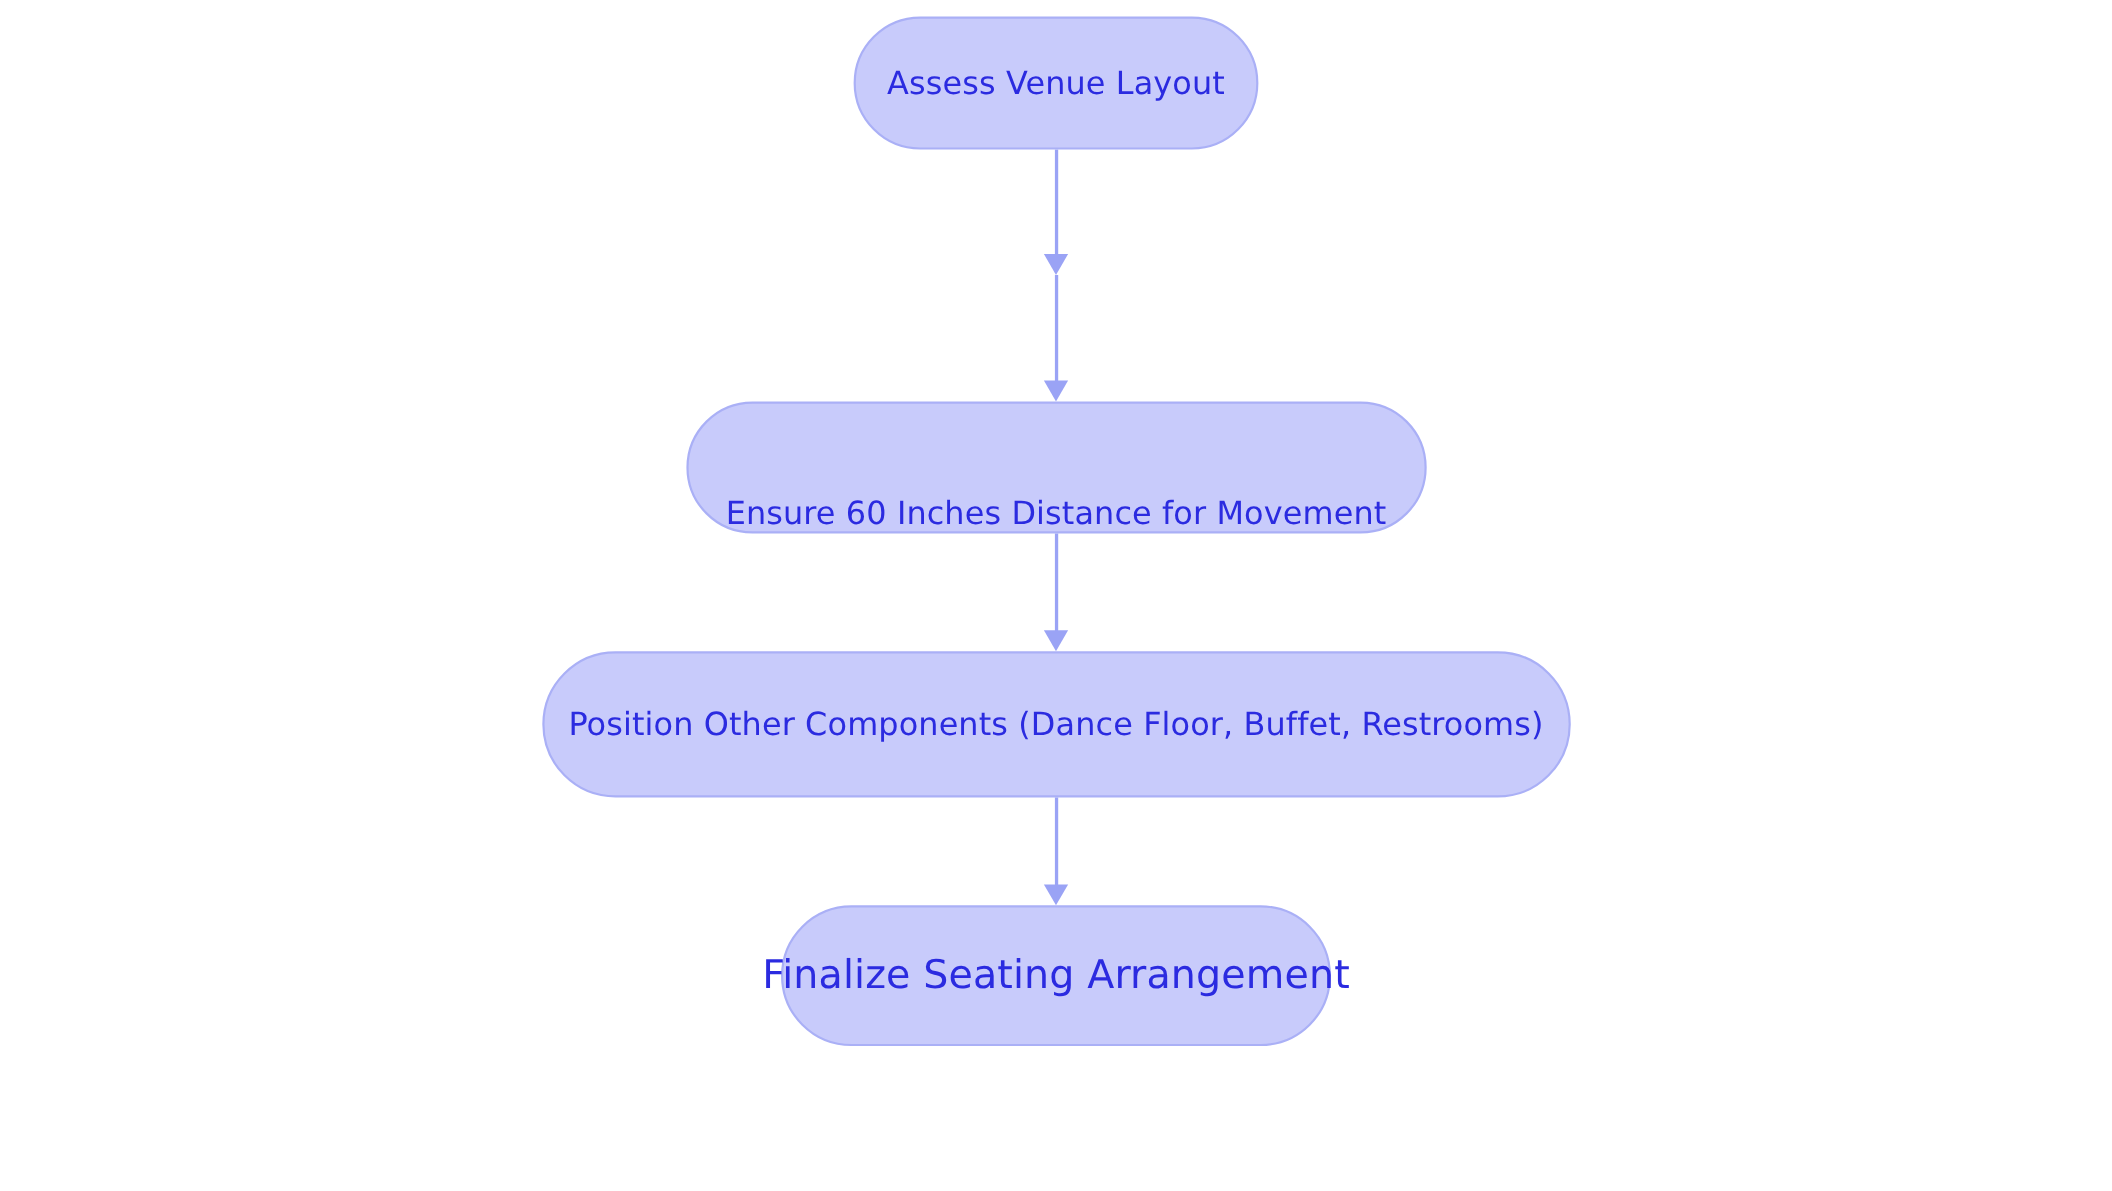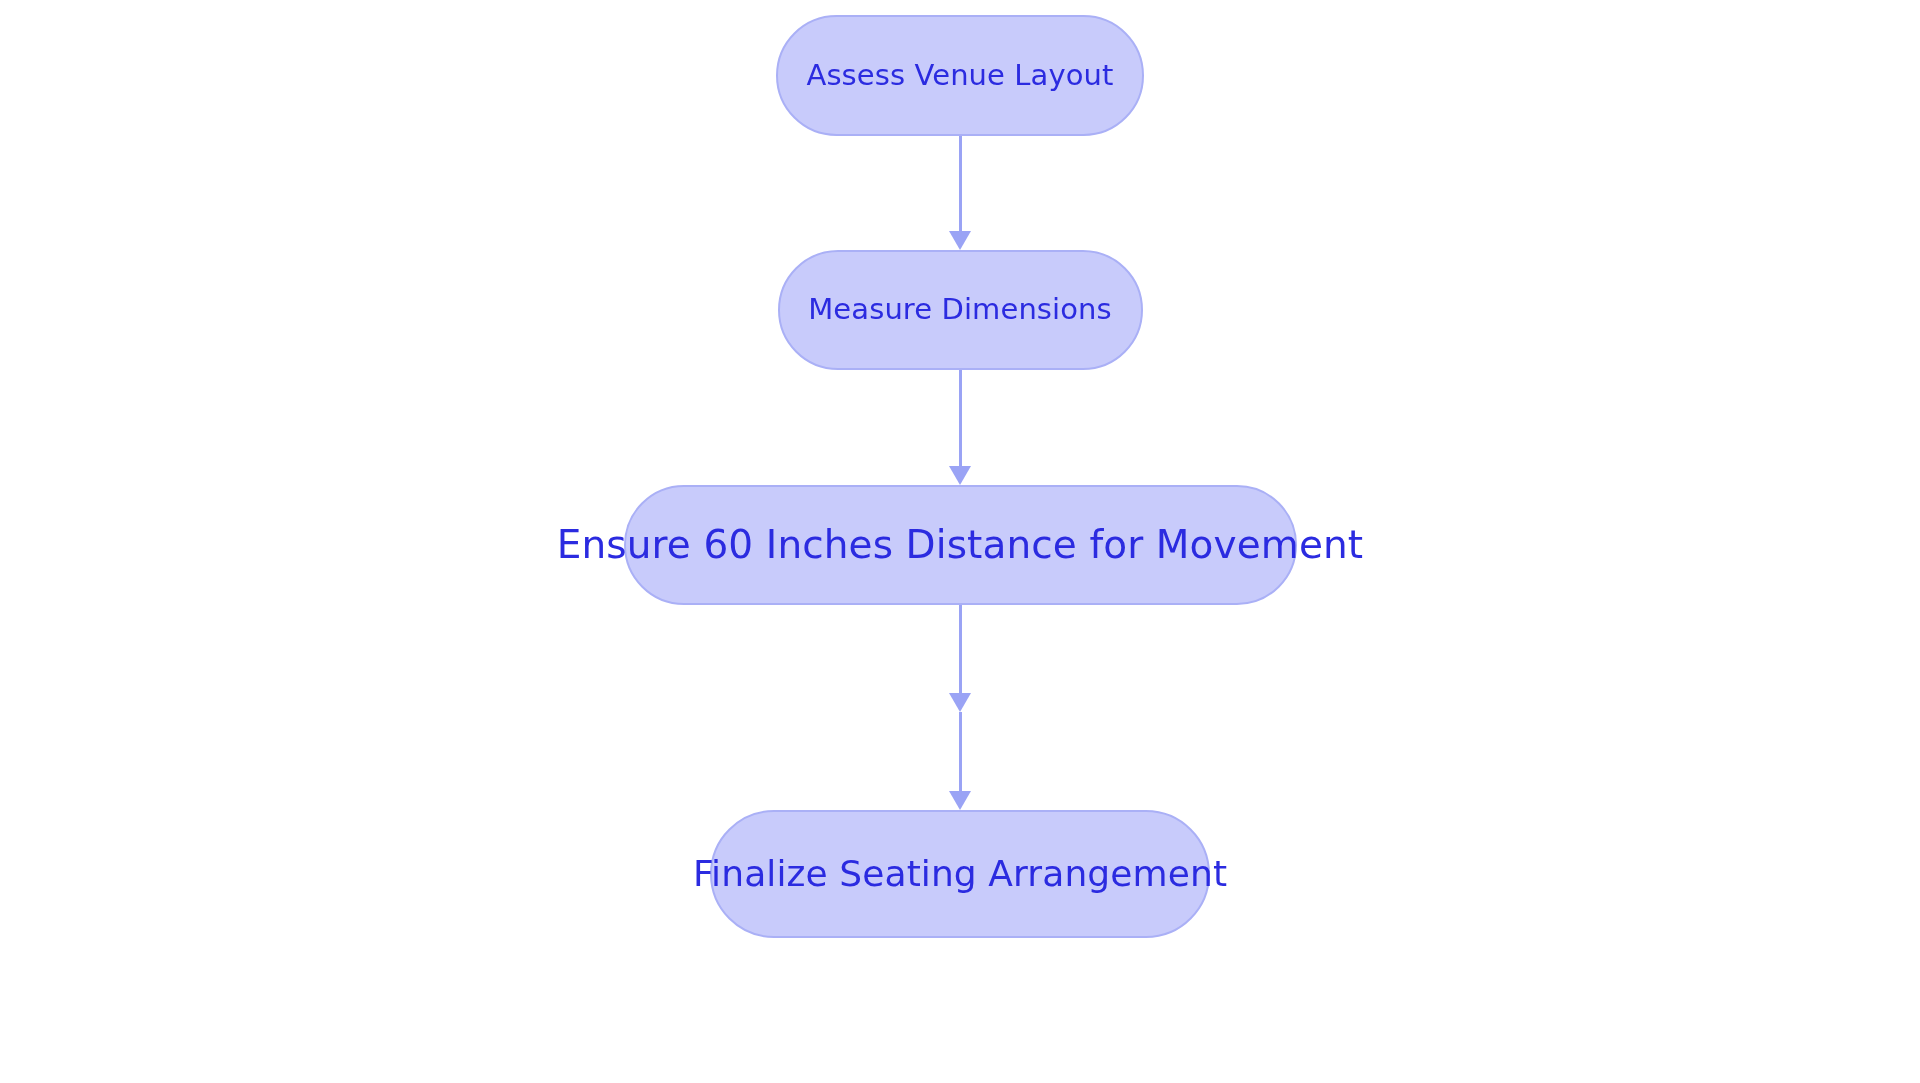--- a/index.html
+++ b/index.html
@@ -44,21 +44,21 @@
     user-select: none;
   }
   .node-label {
     display: block;
     padding: 0 34px;
     line-height: 1.1;
   }
   
   .node-1 { width: 368px; height: 121px; font-size: 29px; }
   .node-2 { width: 365px; height: 120px; font-size: 29px; }
-  .node-3 { width: 673px; height: 120px; font-size: 39px; }
+  .node-3 { width: 673px; height: 120px; font-size: 29px; align-items: flex-end; }
   .node-4 { width: 935px; height: 133px; font-size: 29px; }
   .node-5 { width: 500px; height: 128px; font-size: 36px; }
 
   .connector {
     position: relative;
     width: 26px;
     display: flex;
     flex-direction: column;
     align-items: center;
     justify-content: flex-start;
@@ -94,38 +94,38 @@
 
     <div class="node node-1" style="background: rgb(200, 203, 251); border-color: rgb(170, 176, 246); color: rgb(43, 43, 224);">
       <span class="node-label">Assess Venue Layout</span>
     </div>
 
     <div class="connector conn-1">
       <div class="conn-line" style="background: rgb(154, 163, 245);"></div>
       <div class="conn-arrow" style="border-top-color: rgb(154, 163, 245);"></div>
     </div>
 
-    <div class="node node-2" style="background: rgb(200, 203, 251); border-color: rgb(170, 176, 246); color: rgb(43, 43, 224);">
-      <span class="node-label">Measure Dimensions</span>
-    </div>
 
     <div class="connector conn-2">
       <div class="conn-line" style="background: rgb(154, 163, 245);"></div>
       <div class="conn-arrow" style="border-top-color: rgb(154, 163, 245);"></div>
     </div>
 
     <div class="node node-3" style="background: rgb(200, 203, 251); border-color: rgb(170, 176, 246); color: rgb(43, 43, 224);">
       <span class="node-label">Ensure 60 Inches Distance for Movement</span>
     </div>
 
     <div class="connector conn-3">
       <div class="conn-line" style="background: rgb(154, 163, 245);"></div>
       <div class="conn-arrow" style="border-top-color: rgb(154, 163, 245);"></div>
     </div>
 
+    <div class="node node-4" style="background: rgb(200, 203, 251); border-color: rgb(170, 176, 246); color: rgb(43, 43, 224);">
+      <span class="node-label">Position Other Components (Dance Floor, Buffet, Restrooms)</span>
+    </div>
 
     <div class="connector conn-4">
       <div class="conn-line" style="background: rgb(154, 163, 245);"></div>
       <div class="conn-arrow" style="border-top-color: rgb(154, 163, 245);"></div>
     </div>
 
     <div class="node node-5" style="background: rgb(200, 203, 251); border-color: rgb(170, 176, 246); color: rgb(43, 43, 224);">
       <span class="node-label">Finalize Seating Arrangement</span>
     </div>
 

